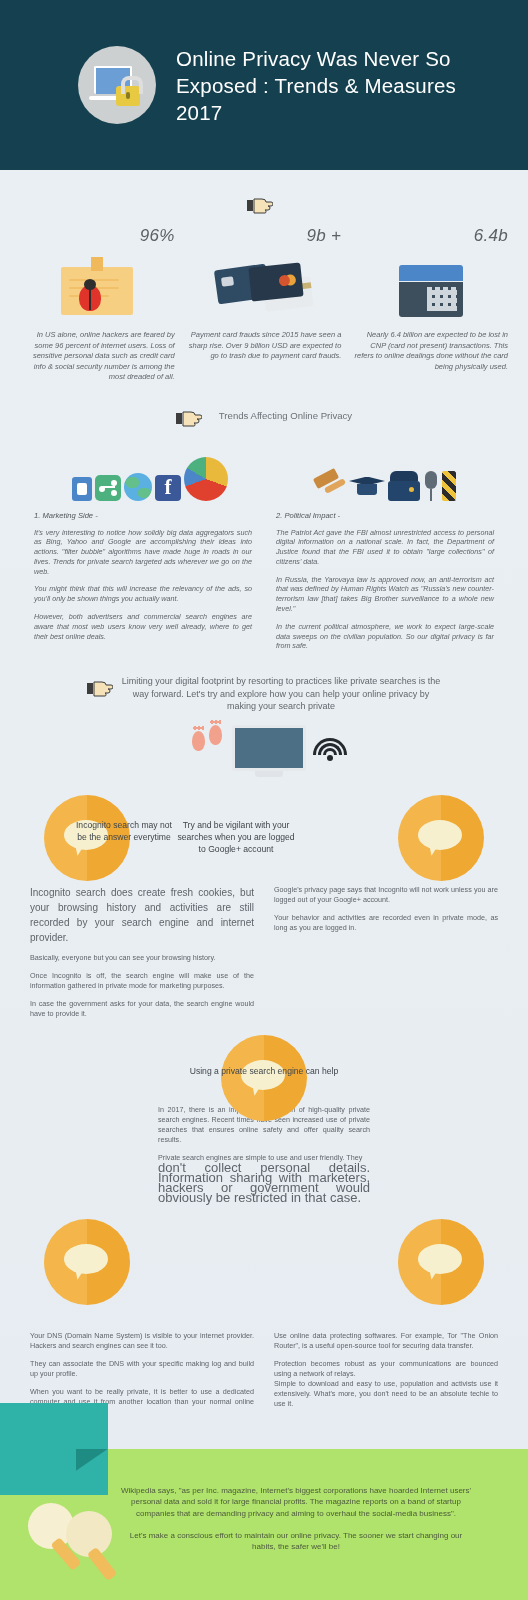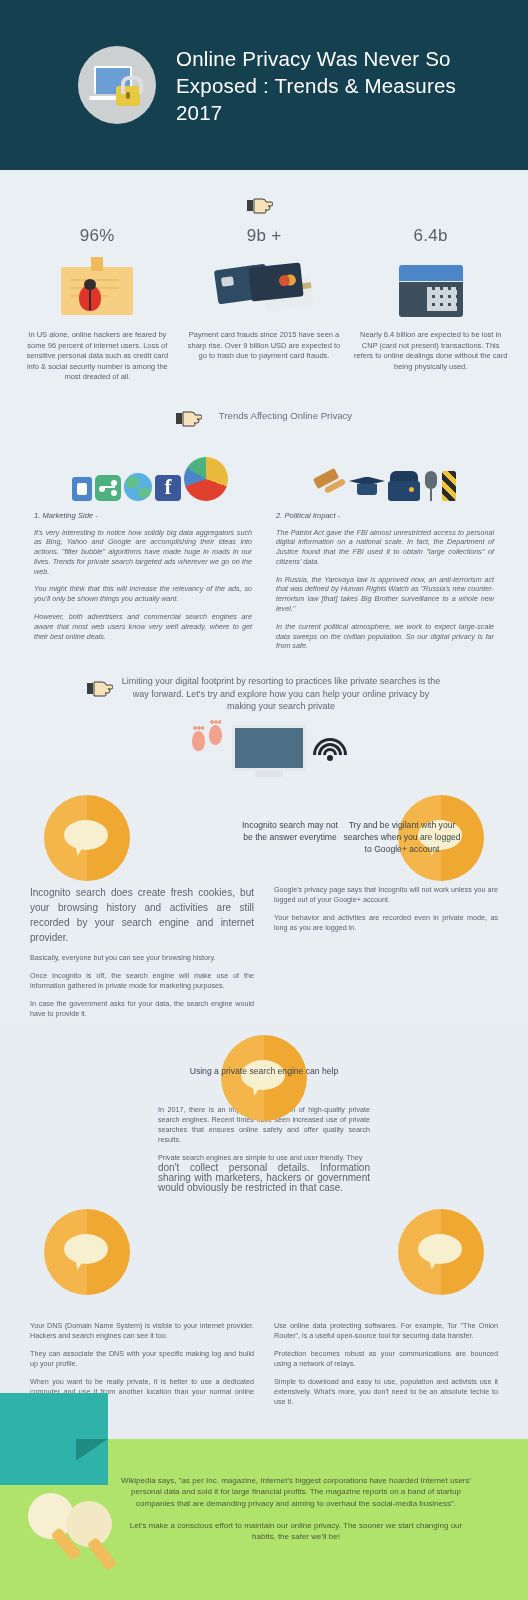--- a/index.html
+++ b/index.html
@@ -42,21 +42,21 @@
 
   .hint-row { display:flex; justify-content:center; align-items:flex-start; padding:22px 60px 0 60px; }
   .hand-icon { width:26px; height:18px; flex:0 0 auto; margin-right:8px; margin-top:4px; }
   .hint-text { font-size:8.4px; line-height:11.5px; color:#61676d; text-align:center; max-width:330px;}
 
   .section-head { display:flex; justify-content:center; align-items:center; gap:9px; }
   .section-head .st { font-size:9.6px; color:#6b7177; }
 
   
   .stats { display:flex; padding:12px 14px 0 14px; }
-  .stat { flex:1; text-align:center; padding:0 6px;}
+  .stat { flex:1; text-align:right; padding:0 6px;font-style:italic;}
   .stat-num { font-size:17px; color:#5b6066; margin-bottom:12px; letter-spacing:.3px;}
   .stat-art { height:66px; display:flex; align-items:center; justify-content:center; margin-bottom:6px;}
   .stat-desc { font-size:7.5px; line-height:10.5px; color:#5e646a;}
 
   
   .env { width:72px; height:48px; background:#f7cf83; border-radius:2px; position:relative;}
   .env i{position:absolute;left:8px;height:2px;background:#f2c069;border-radius:1px;}
   .env i:nth-child(1){top:12px;width:50px;}
   .env i:nth-child(2){top:20px;width:50px;}
   .env i:nth-child(3){top:28px;width:40px;}
@@ -317,21 +317,21 @@
     </div>
 
     <div style="display:flex;justify-content:space-between;padding:0 44px;margin-top:-8px">
       <div class="badge">
           <div class="bubble"></div>
         </div>
       <div class="badge">
           <div class="bubble"></div>
         </div>
     </div>
-    <div style="display:flex;justify-content:flex-end;padding:0 26px;margin-top:-62px;position:relative;z-index:2">
+    <div style="display:flex;justify-content:flex-start;padding:0 26px;margin-top:-62px;position:relative;z-index:2">
       <div class="badge-label" style="width:150px;padding-left:46px">Incognito search may not be the answer everytime</div>
       <div class="badge-label" style="width:160px;padding-right:40px">Try and be vigilant with your searches when you are logged to Google+ account</div>
     </div>
 
     <div style="display:flex;gap:20px;padding:30px 30px 0 30px">
       <div style="flex:1">
         <p style="font-size:10px;line-height:15px;color:#5e646a;margin-bottom:8px;text-align:justify">Incognito search does create fresh cookies, but your browsing history and activities are still recorded by your search engine and internet provider.</p>
         <p style="font-size:7.2px;line-height:10px;color:#5e646a;margin-bottom:8px;text-align:justify">Basically, everyone but you can see your browsing history.</p>
         <p style="font-size:7.2px;line-height:10px;color:#5e646a;margin-bottom:8px;text-align:justify">Once Incognito is off, the search engine will make use of the information gathered in private mode for marketing purposes.</p>
         <p style="font-size:7.2px;line-height:10px;color:#5e646a;margin-bottom:8px;text-align:justify">In case the government asks for your data, the search engine would have to provide it.</p>
@@ -346,41 +346,41 @@
       <div class="badge">
           <div class="bubble"></div>
         </div>
     </div>
     <div style="text-align:center;margin-top:-56px;position:relative;z-index:2">
       <div class="badge-label" style="margin:0 auto;width:160px">Using a private search engine can help</div>
     </div>
     <div style="padding:28px 158px 0 158px">
       <p style="font-size:7.2px;line-height:10px;color:#5e646a;margin-bottom:8px;text-align:justify">In 2017, there is an impressive selection of high-quality private search engines. Recent times have seen increased use of private searches that ensures online safety and offer quality search results.</p>
       <p style="font-size:7.2px;line-height:10px;color:#5e646a;margin-bottom:0;text-align:justify">Private search engines are simple to use and user friendly. They</p>
-      <p style="font-size:10px;line-height:10px;color:#5e646a;margin-bottom:8px;text-align:justify">don't collect personal details. Information sharing with marketers, hackers or government would obviously be restricted in that case.</p>
+      <p style="font-size:13px;line-height:10px;color:#5e646a;margin-bottom:8px;text-align:justify">don't collect personal details. Information sharing with marketers, hackers or government would obviously be restricted in that case.</p>
     </div>
 
     <div style="display:flex;justify-content:space-between;padding:0 44px;margin-top:16px">
       <div class="badge">
           <div class="bubble"></div>
         </div>
       <div class="badge">
           <div class="bubble"></div>
         </div>
     </div>
 
     <div style="display:flex;gap:20px;padding:26px 30px 20px 30px">
       <div style="flex:1">
         <p style="font-size:7.2px;line-height:10px;color:#5e646a;margin-bottom:8px;text-align:justify">Your DNS (Domain Name System) is visible to your internet provider. Hackers and search engines can see it too.</p>
         <p style="font-size:7.2px;line-height:10px;color:#5e646a;margin-bottom:8px;text-align:justify">They can associate the DNS with your specific making log and build up your profile.</p>
         <p style="font-size:7.2px;line-height:10px;color:#5e646a;margin-bottom:8px;text-align:justify">When you want to be really private, it is better to use a dedicated computer and use it from another location than your normal online activity.</p>
       </div>
       <div style="flex:1">
         <p style="font-size:7.2px;line-height:10px;color:#5e646a;margin-bottom:8px;text-align:justify">Use online data protecting softwares. For example, Tor "The Onion Router", is a useful open-source tool for securing data transfer.</p>
-        <p style="font-size:7.2px;line-height:10px;color:#5e646a;margin-bottom:8px;text-align:justify">Protection becomes robust as your communications are bounced using a network of relays.</p>
+        <p style="font-size:7.2px;line-height:10px;color:#5e646a;text-align:justify">Protection becomes robust as your communications are bounced using a network of relays.</p>
         <p style="font-size:7.2px;line-height:10px;color:#5e646a;margin-bottom:8px;text-align:justify">Simple to download and easy to use, population and activists use it extensively. What's more, you don't need to be an absolute techie to use it.</p>
       </div>
     </div>
 
   </div>
 
   <div class="green">
     <div class="teal-block"></div>
     <div class="pingpong">
       <div class="paddle p1">

